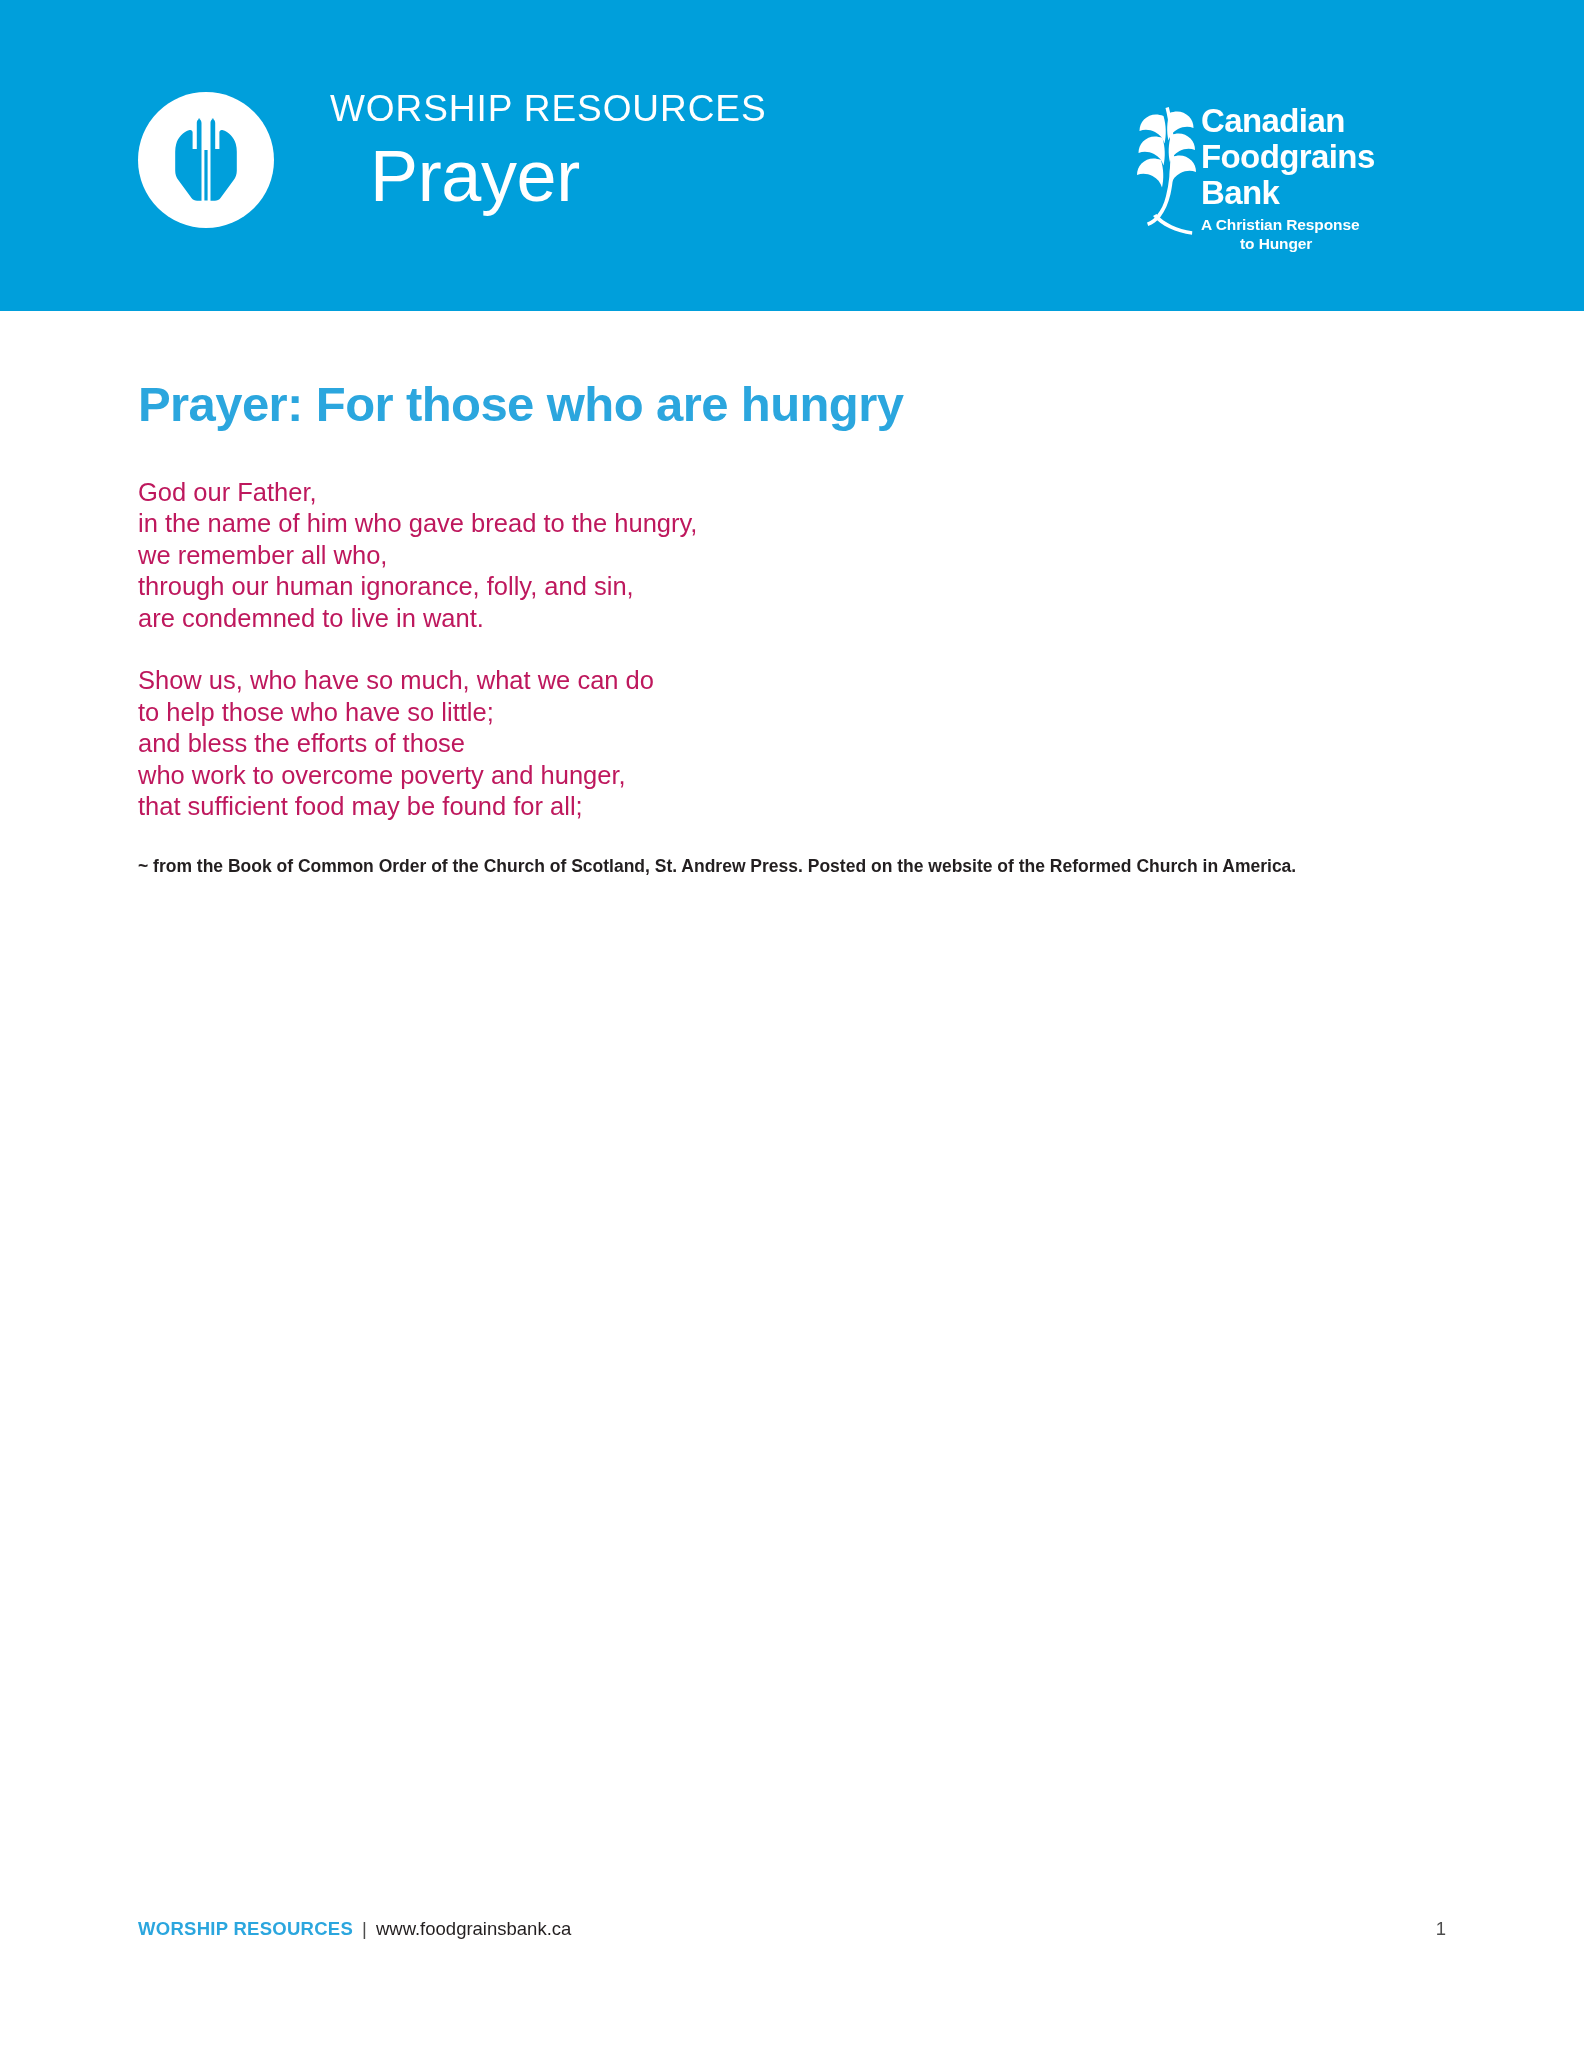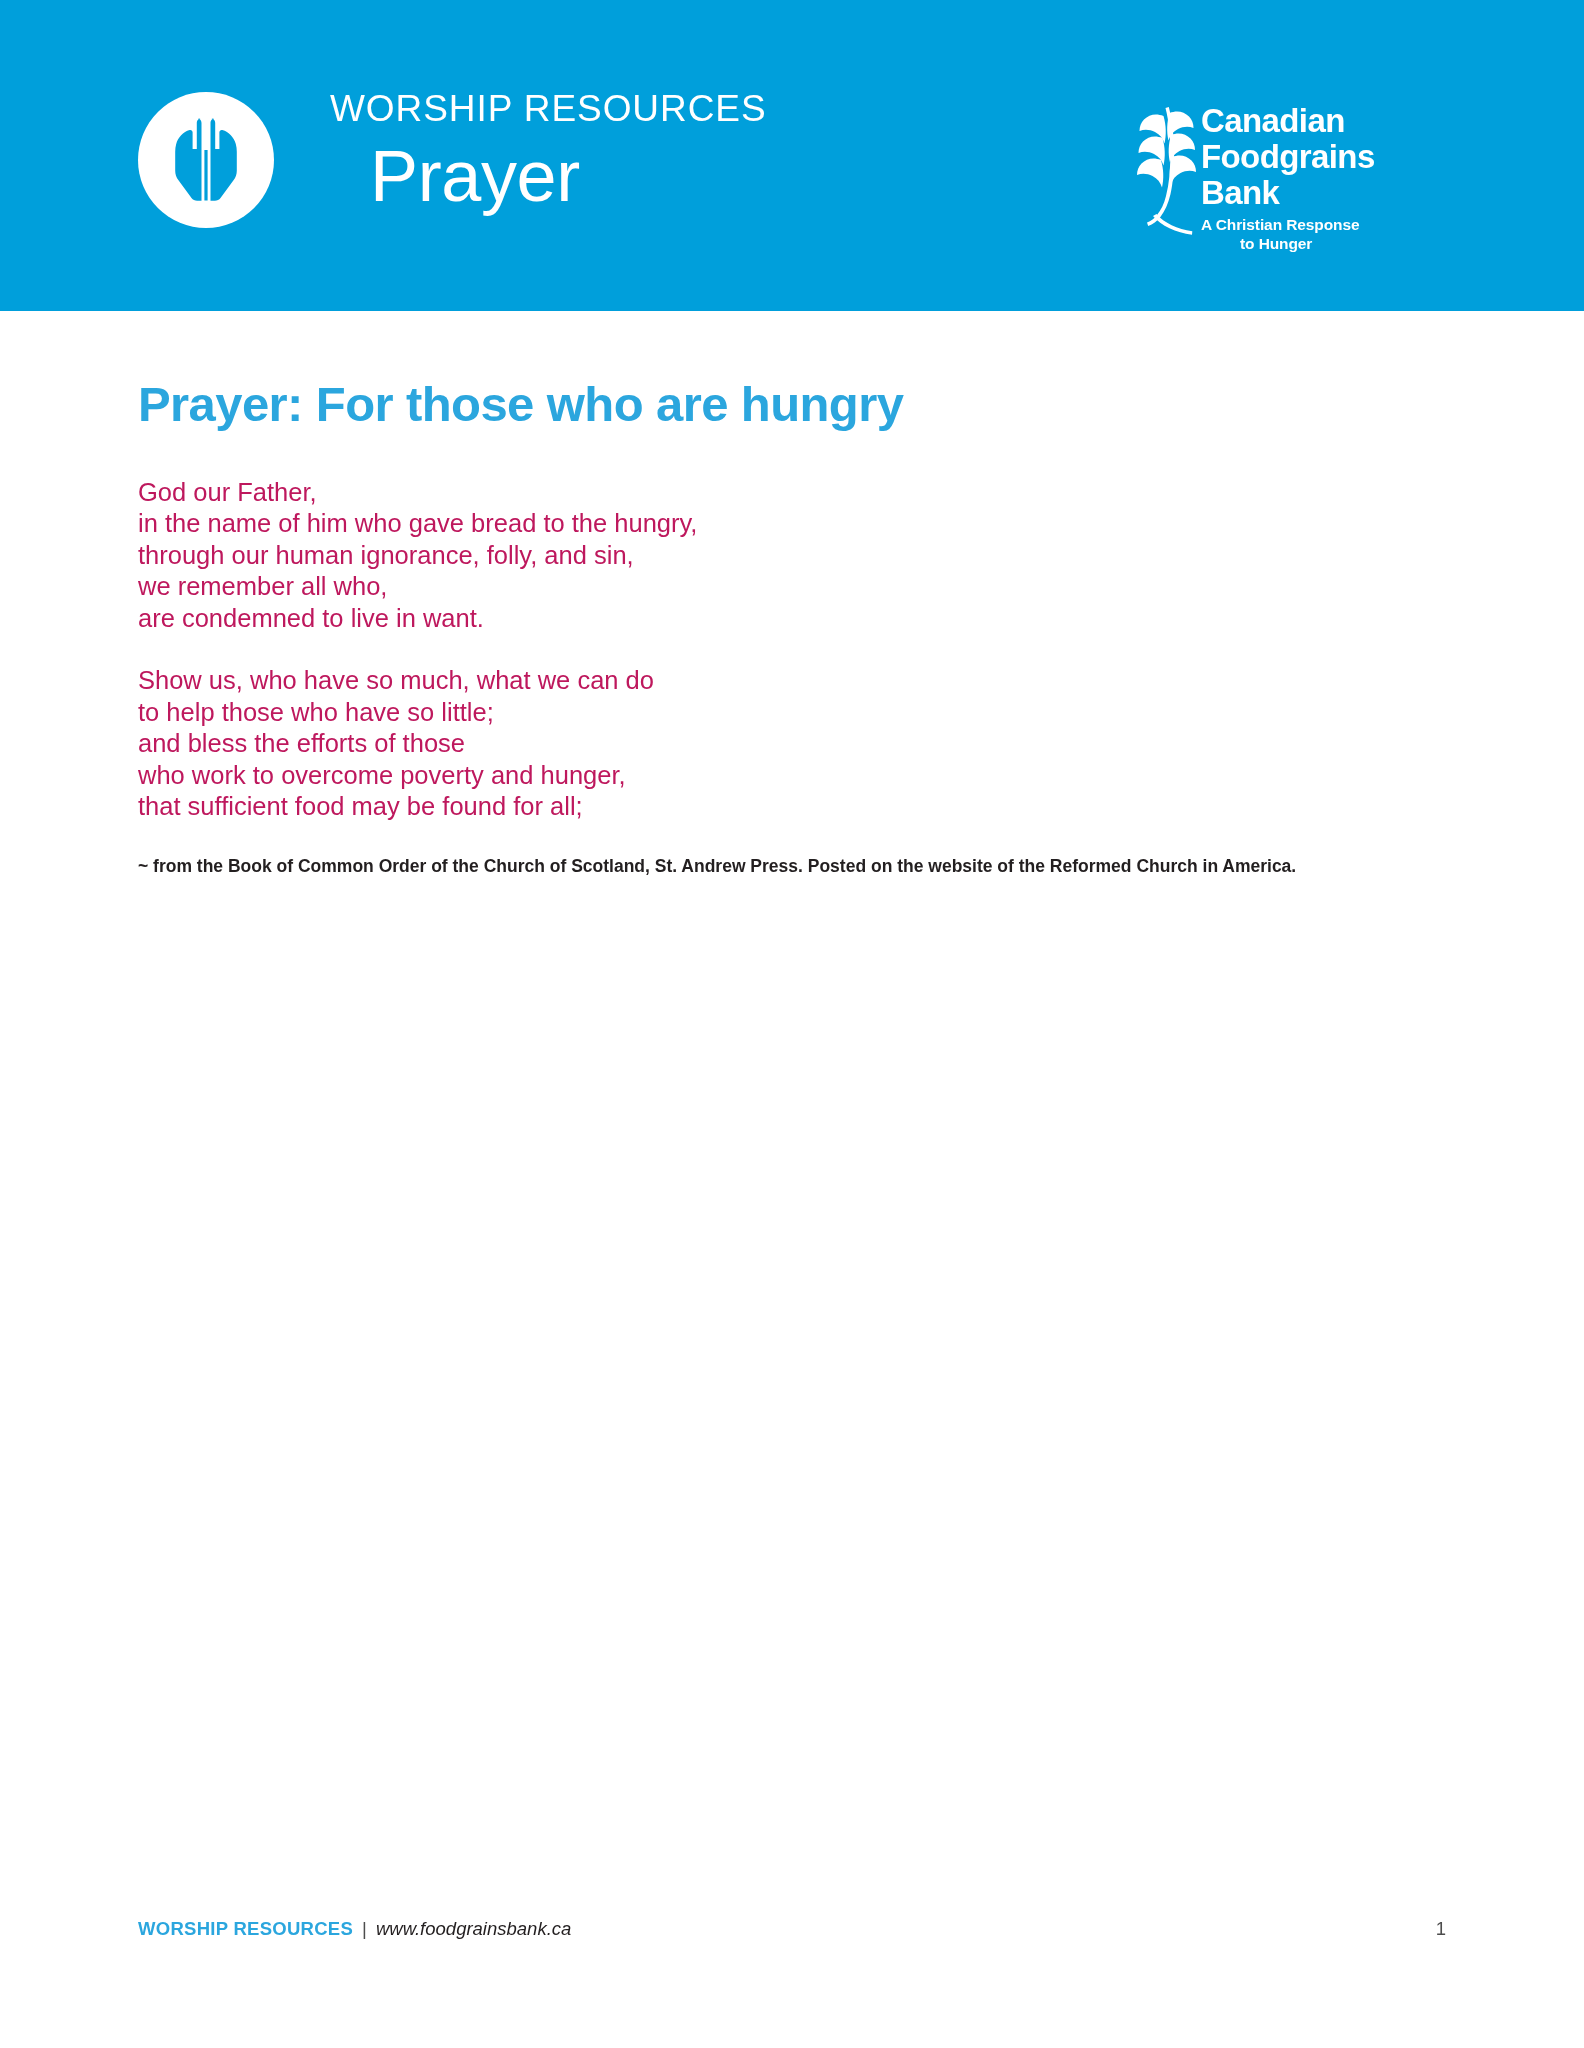--- a/index.html
+++ b/index.html
@@ -147,21 +147,20 @@
     letter-spacing: 0.015em;
   }
   .footer-sep {
     font-size: 18.5px;
     color: #4d4d4d;
     margin: 0 9px;
   }
   .footer-url {
     font-size: 18.5px;
     color: #231f20;
-    font-style: italic;
   }
   .footer-page {
     position: absolute;
     right: 0;
     top: 0;
     font-size: 18.5px;
     color: #4d4d4d;
     text-align: right;
   }
 </style>
@@ -267,22 +266,22 @@
   </div>
 </div>
 
 <div class="content">
 
   <h1 class="page-title">Prayer: For those who are hungry</h1>
 
   <p class="stanza">
     <span class="ln">God our Father,</span>
     <span class="ln">in the name of him who gave bread to the hungry,</span>
+    <span class="ln">we remember all who,</span>
     <span class="ln">through our human ignorance, folly, and sin,</span>
-    <span class="ln">we remember all who,</span>
     <span class="ln">are condemned to live in want.</span>
   </p>
 
   <p class="stanza">
     <span class="ln">Show us, who have so much, what we can do</span>
     <span class="ln">to help those who have so little;</span>
     <span class="ln">and bless the efforts of those</span>
     <span class="ln">who work to overcome poverty and hunger,</span>
     <span class="ln">that sufficient food may be found for all;</span>
   </p>

